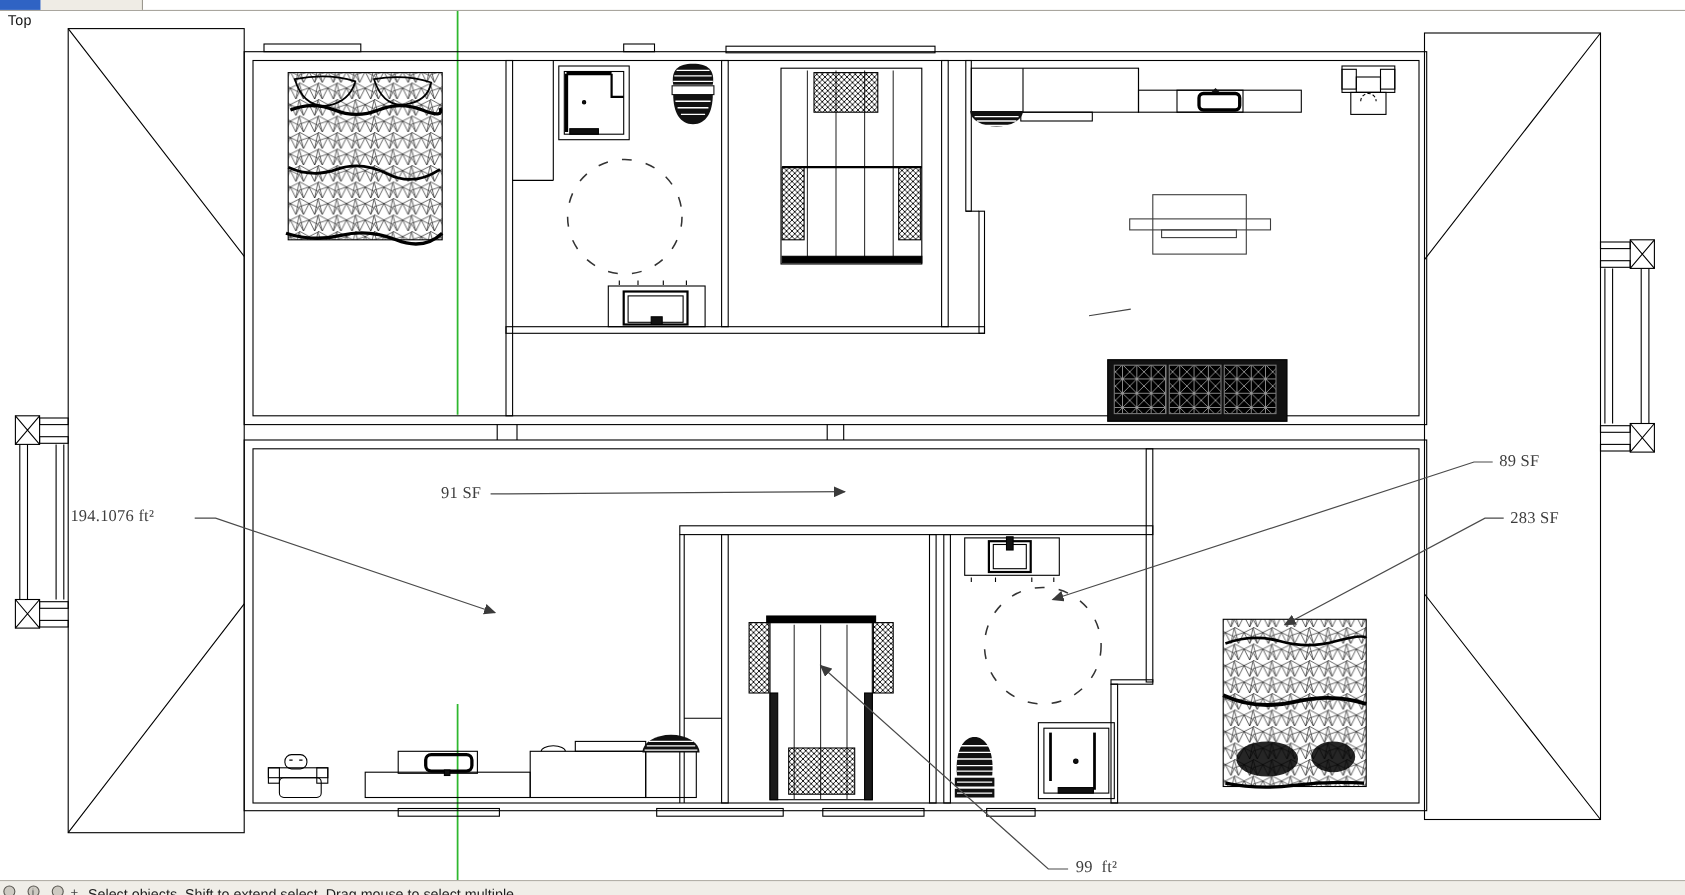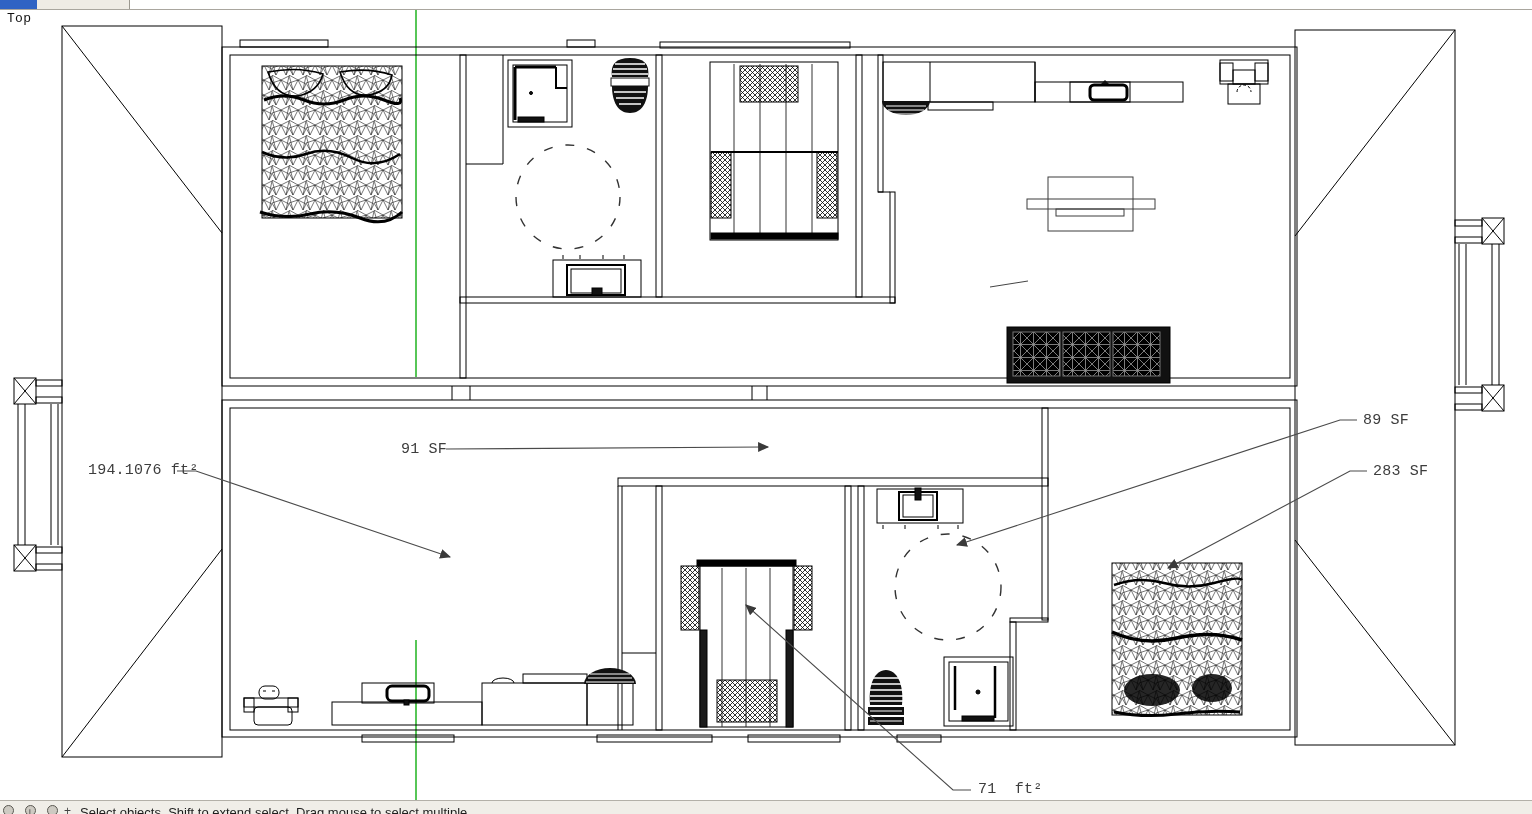--- a/index.html
+++ b/index.html
@@ -7,28 +7,28 @@
     width:1532px;height:814px;position:relative;overflow:hidden;
     background:#fff;font-family:"Liberation Sans",sans-serif;
   }
   
   .tabbar{position:absolute;left:0;top:0;width:1532px;height:9px;background:#fff;
           border-bottom:1px solid #a9a69e;z-index:5;}
   .tab-active{position:absolute;left:0;top:0;width:37px;height:9px;}
   .tab-strip{position:absolute;left:37px;top:0;width:92px;height:9px;background:#efece5;
              border-right:1px solid #9b988f;}
   
-  .viewlabel{position:absolute;left:7px;top:11px;font-size:13px;color:#111;z-index:4;letter-spacing:.3px;font-family:Liberation Mono, monospace;}
+  .viewlabel{position:absolute;left:7px;top:11px;font-size:13px;color:#111;z-index:4;letter-spacing:.3px;}
   
   svg.plan{position:absolute;left:0;top:0;z-index:1;}
   .ln{stroke:#000;fill:none;stroke-width:1;}
   .gry{stroke:#3c3c3c;}
   
   .ann{position:absolute;font-size:15px;color:#3d3d3d;z-index:3;white-space:pre;
-       font-family:Liberation Mono, monospace;letter-spacing:.2px;}
+       font-family:Liberation Serif, serif;letter-spacing:.2px;}
   
   .statusbar{position:absolute;left:0;top:800px;width:1532px;height:14px;overflow:hidden;
              background:#f0eee8;border-top:1px solid #b3b0a8;z-index:6;}
   .sicon{position:absolute;top:4px;width:11px;height:11px;border-radius:50%;
          border:1px solid #5a5852;background:#cdcac2;box-sizing:border-box;}
   .sicon .dot{position:absolute;left:3px;top:1px;font-size:8px;color:#333;line-height:9px;}
   .plusicon{position:absolute;top:3px;left:64px;font-size:12px;color:#444;}
   .hint{position:absolute;left:80px;top:4px;font-size:13px;color:#1d1d1d;white-space:nowrap;}
 </style>
 </head>
@@ -281,25 +281,25 @@
 
   <g stroke="#4a4a4a" stroke-width="1.1" fill="none">
     <path d="M177,471 L196,471 L450,557" marker-end="url(#arrow)"></path>
     <path d="M446,449 L768,447" marker-end="url(#arrow)"></path>
     <path d="M1357,420 L1340,420 L957,545" marker-end="url(#arrow)"></path>
     <path d="M1367,471 L1350,471 L1168,568" marker-end="url(#arrow)"></path>
     <path d="M971,790 L953,790 L746,605" marker-end="url(#arrow)"></path>
   </g>
 </svg>
 
-<div class="ann" style="left:88px;top:462px">194.1076 ft²</div>
+<div class="ann" style="left:64px;top:462px">194.1076 ft²</div>
 <div class="ann" style="left:401px;top:441px">91 SF</div>
 <div class="ann" style="left:1363px;top:412px">89 SF</div>
 <div class="ann" style="left:1373px;top:463px">283 SF</div>
-<div class="ann" style="left:978px;top:781px">71  ft²</div>
+<div class="ann" style="left:978px;top:781px">99  ft²</div>
 
 <div class="statusbar">
   <span class="sicon" style="left:3px"></span>
   <span class="sicon" style="left:25px">
       <span class="dot">i</span>
     </span>
   <span class="sicon" style="left:47px"></span>
   <span class="plusicon">+</span>
   <span class="hint">Select objects. Shift to extend select. Drag mouse to select multiple.</span>
 </div>

